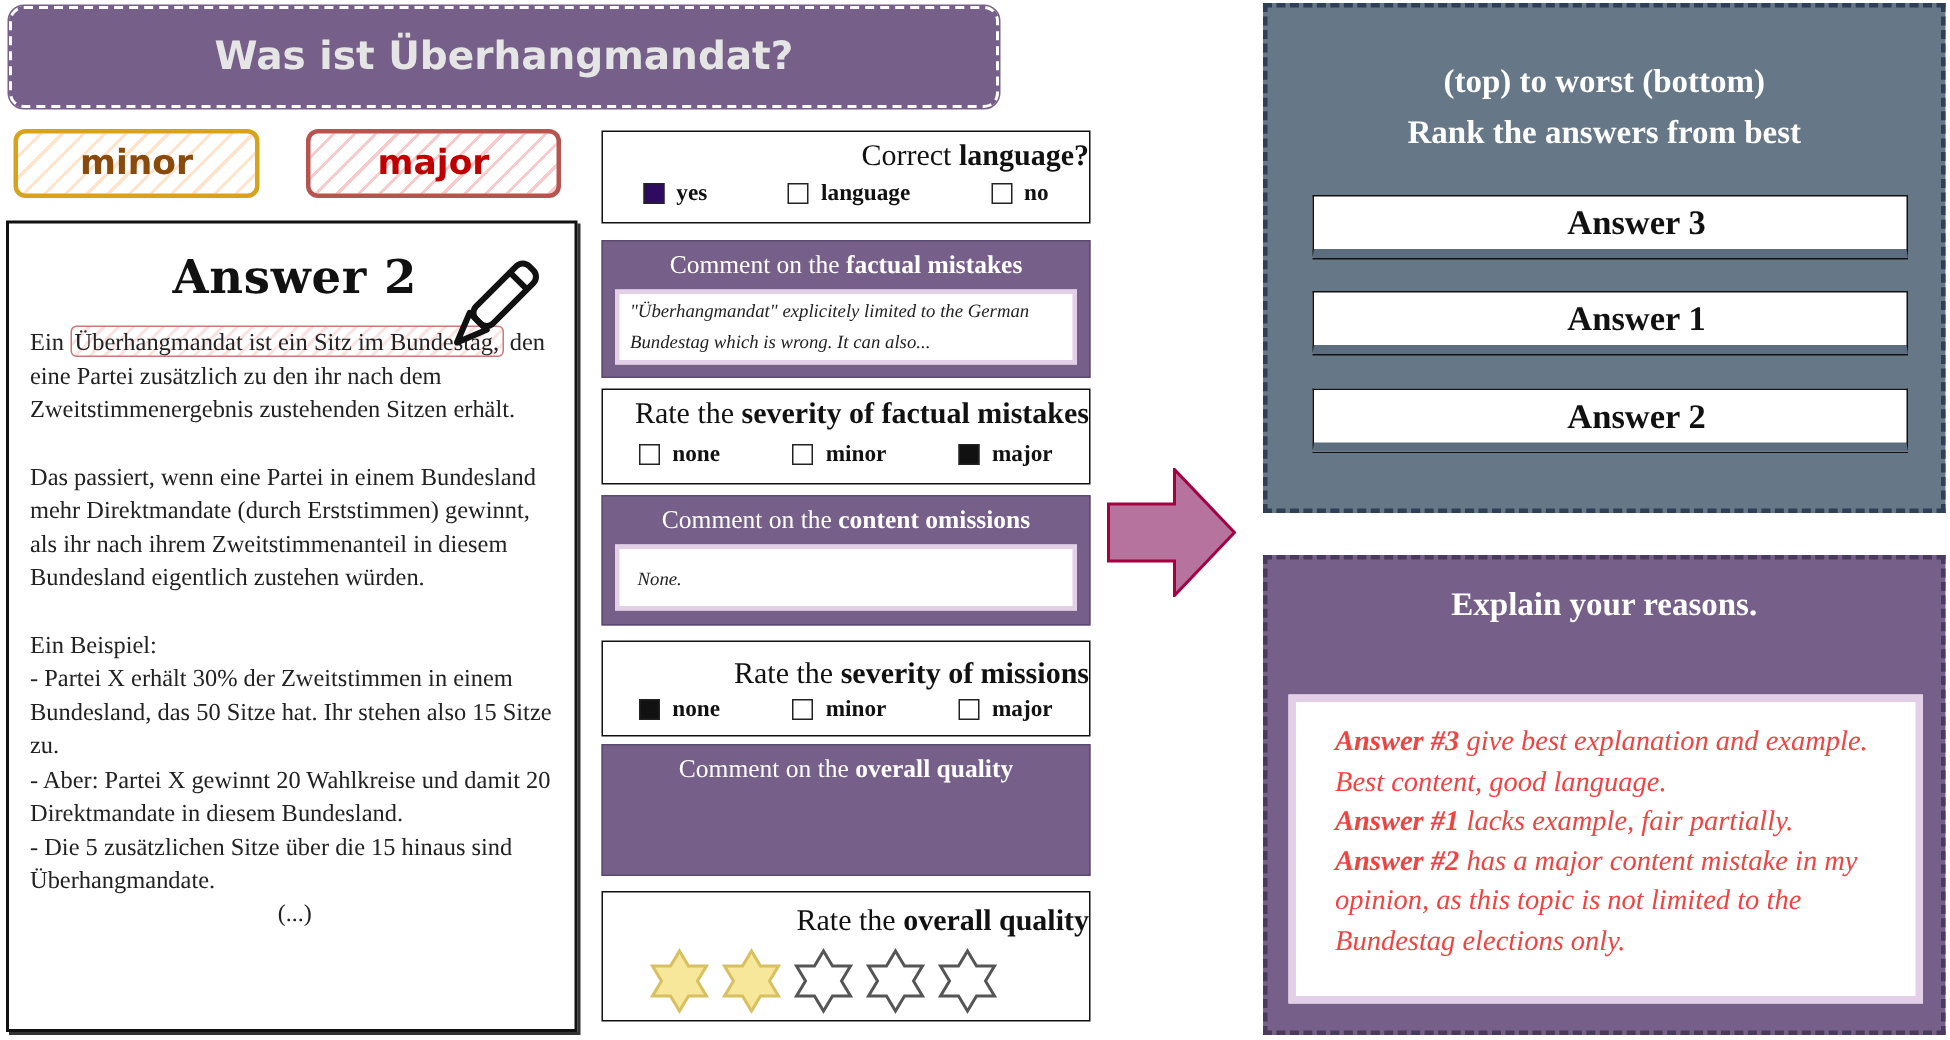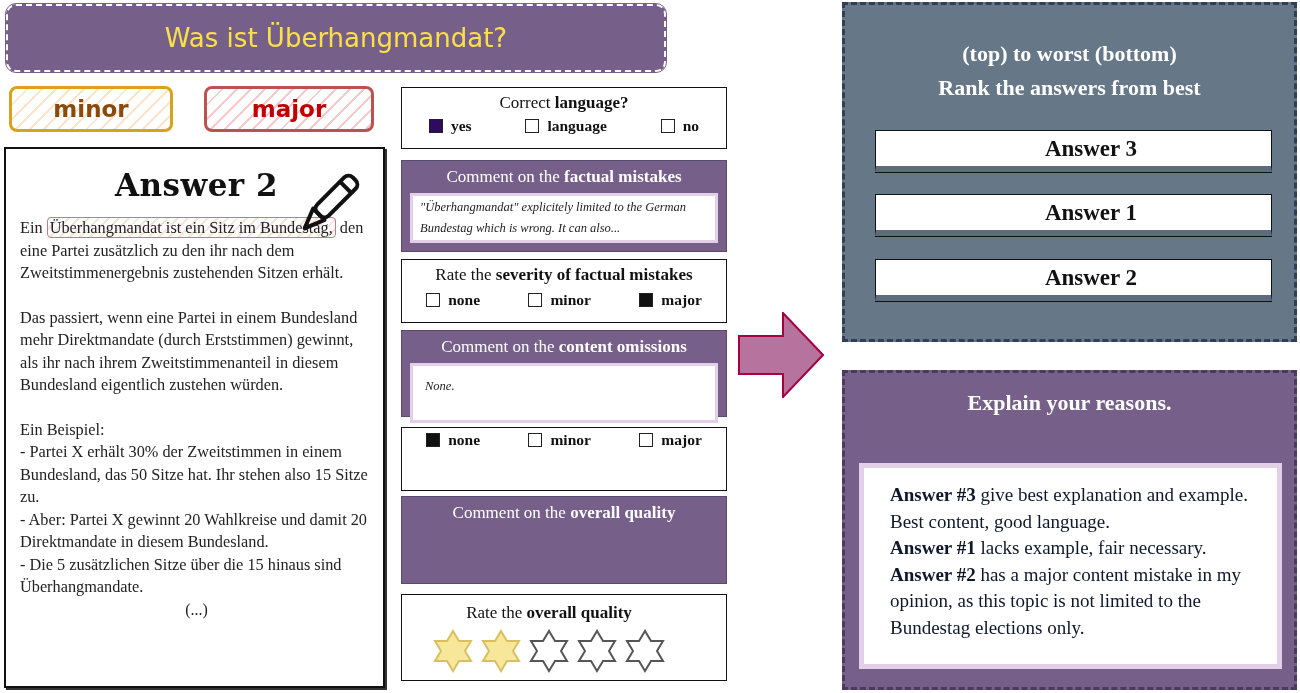--- a/index.html
+++ b/index.html
@@ -6,21 +6,21 @@
   html, body { width: 1300px; height: 693px; background: #ffffff; overflow: hidden; }
   body { position: relative; font-family: "Liberation Serif", serif; color: #111; }
 
   .abs { position: absolute; }
 
   
   .question {
     left: 6px; top: 4px; width: 318px; height: 68px;
     background: #76608a; border: 2px dashed #ffffff; outline: 1px solid #76608a;
     border-radius: 10px; display: flex; align-items: center; justify-content: center;
-    color: #fde047; font-family: "DejaVu Sans", sans-serif; font-weight: normal; font-size: 26px;
+    color: #e5e5e5; font-family: "DejaVu Sans", sans-serif; font-weight: bold; font-size: 26px;
   }
 
   
   .tag {
     top: 86px; height: 46px; border-radius: 8px; display: flex; align-items: center; justify-content: center;
     font-family: "DejaVu Sans", sans-serif; font-weight: bold; font-size: 23px;
   }
   .tag-minor {
     left: 9px; width: 164px; border: 3px solid #d6a31a; color: #8a4a0c;
     background: repeating-linear-gradient(135deg, rgba(255,205,160,0.55) 0 2px, transparent 2px 10px);
@@ -46,21 +46,21 @@
     background: repeating-linear-gradient(135deg, rgba(240,170,170,0.35) 0 2px, transparent 2px 7px);
   }
   .pencil { left: 292px; top: 170px; width: 72px; height: 70px; }
   .ellipsis { text-align: center; font-size: 16px; color: #222; margin-top: 2px; }
 
   
   .form-box {
     left: 401px; width: 326px; background: #fff; border: 1.5px solid #111;
     text-align: center;
   }
-  .form-title { font-size: 17px; margin-top: 5px; }
+  .form-title { font-size: 20px; margin-top: 5px; text-align: right; }
   .form-title b { font-weight: bold; }
   .opts { display: flex; justify-content: space-around; align-items: center; margin-top: 6px; font-weight: bold; font-size: 15.5px; }
   .opt { display: flex; align-items: center; gap: 8px; }
   .cb { width: 14px; height: 14px; border: 1.3px solid #222; background: #fff; display: inline-block; }
   .cb.checked { background: #111; }
   .cb.checked-purple { background: #2e0b5e; }
 
   .comment-box {
     left: 401px; width: 326px; background: #76608a; border: 1.5px solid #5a4a70;
     padding: 6px 8px 8px 8px; text-align: center;
@@ -99,21 +99,21 @@
     left: 842px; top: 370px; width: 455px; height: 320px;
     background: #76608a; border: 3px dashed #4a3a5e;
   }
   .reason-title {
     color: #fff; font-weight: bold; font-size: 22px; text-align: center; line-height: 33px;
     margin-top: 13px;
   }
   .reason-field {
     position: absolute; left: 14px; top: 90px; width: 423px; height: 206px;
     background: #fff; border: 5px solid #e3cfe8; padding: 14px 10px 10px 26px;
-    font-size: 19px; line-height: 26.5px; color: #0f172a;
+    font-style: italic; font-size: 19px; line-height: 26.5px; color: #ef4444;
   }
   .reason-field b { font-weight: bold; }
 </style>
 </head>
 <body>
 
 <div class="abs question" style="width:660px;">
   <span>Was ist Überhangmandat?</span>
 </div>
 
@@ -181,24 +181,25 @@
       </label>
     <label class="opt">
         <span class="cb checked"></span>
         <span>major</span>
       </label>
   </div>
 </div>
 
 <div class="abs comment-box" style="top:330px;height:87px;">
   <div class="comment-title"><span>Comment on the </span><b>content omissions</b></div>
-  <div class="comment-field" style="height:60px;line-height:38px;padding-left:12px;">None.</div>
+  <div class="comment-field" style="height:44px;line-height:38px;padding-left:12px;">None.</div>
 </div>
 
 <div class="abs form-box" style="top:427px;height:64px;">
+  <div class="form-title" style="margin-top:10px;"><span>Rate the </span><b>severity of missions</b></div>
   <div class="opts" style="margin-top:3px;">
     <label class="opt">
         <span class="cb checked"></span>
         <span>none</span>
       </label>
     <label class="opt">
         <span class="cb"></span>
         <span>minor</span>
       </label>
     <label class="opt">
@@ -246,16 +247,16 @@
   <div class="rank-item" style="top:189px;">Answer 1</div>
   <div class="rank-item" style="top:254px;">Answer 2</div>
 </div>
 
 <div class="abs reason-panel">
   <div class="reason-title">
     <div>Explain your reasons.</div>
   </div>
   <div class="reason-field">
     <b>Answer #3</b><span> give best explanation and example. Best content, good language.</span>
-    <br><b>Answer #1</b><span> lacks example, fair necessary.</span>
+    <br><b>Answer #1</b><span> lacks example, fair partially.</span>
     <br><b>Answer #2</b><span> has a major content mistake in my opinion, as this topic is not limited to the Bundestag elections only.</span>
   </div>
 </div>
 
 </body></html>

